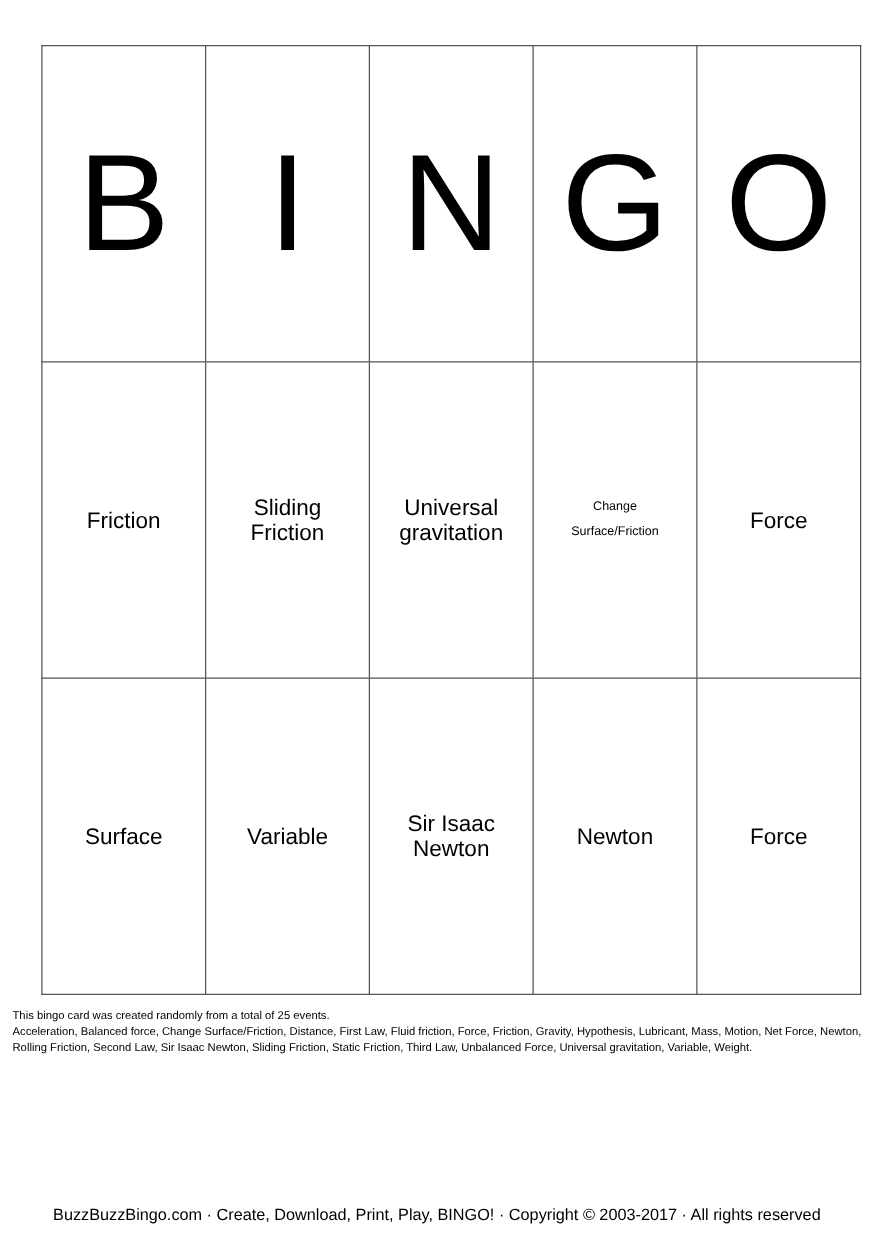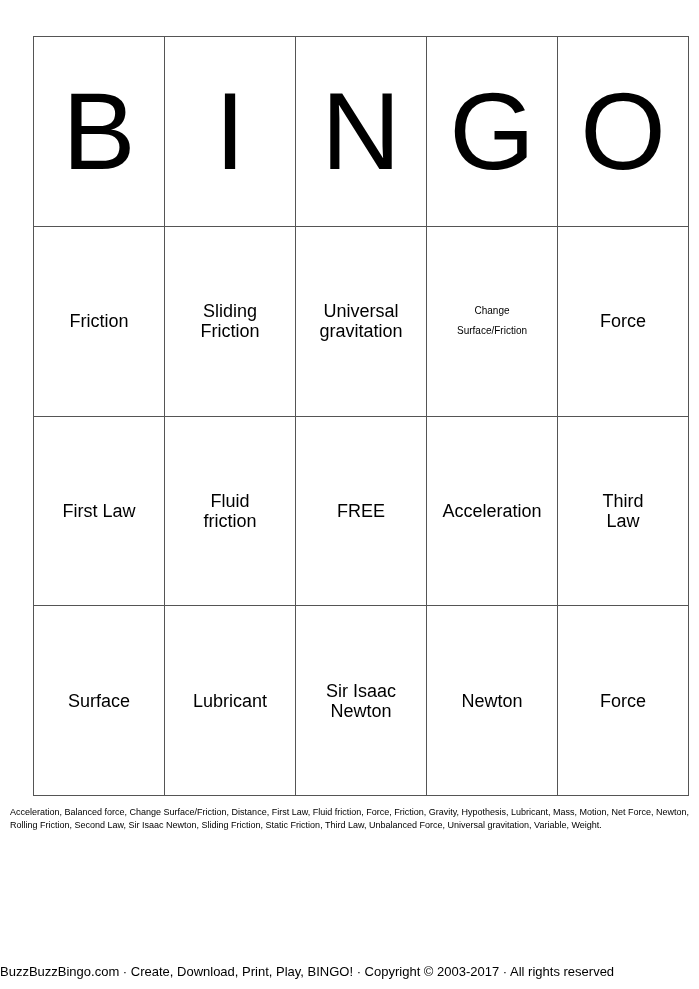--- a/index.html
+++ b/index.html
@@ -2,21 +2,21 @@
 <html><head>
 <meta charset="utf-8">
 <style>
   html,body{margin:0;padding:0;background:#fff;}
   body{width:699px;height:989px;position:relative;font-family:"Liberation Sans",sans-serif;color:#000;overflow:hidden;}
   .grid{position:absolute;left:33px;top:36px;width:633px;height:760px;border-collapse:collapse;table-layout:fixed;}
   .grid td{border:1px solid #555;width:126px;height:126px;text-align:center;vertical-align:middle;padding:0 2px;font-size:18px;line-height:20px;}
   .grid td.head{font-size:110px;line-height:110px;}
   .grid td.small{font-size:10px;line-height:20px;}
   .note{position:absolute;left:10px;top:806px;width:680px;font-size:9px;line-height:13px;}
-  .footer{position:absolute;left:0;top:964px;width:699px;font-size:13px;}
+  .footer{position:absolute;left:0;top:964px;width:699px;text-align:center;font-size:13px;}
 </style>
 </head>
 <body>
 
 <table class="grid">
   <tbody>
       <tr>
     <td class="head">B</td>
     <td class="head">I</td>
     <td class="head">N</td>
@@ -24,33 +24,27 @@
     <td class="head">O</td>
   </tr>
   <tr>
     <td>Friction</td>
     <td>Sliding<br>Friction</td>
     <td>Universal<br>gravitation</td>
     <td class="small">Change<br>Surface/Friction</td>
     <td>Force</td>
   </tr>
   <tr>
-    <td>First Law</td>
-    <td>Fluid<br>friction</td>
-    <td>FREE</td>
-    <td>Acceleration</td>
-    <td>Third<br>Law</td>
-  </tr>
-  <tr>
     <td>Surface</td>
-    <td>Lubricant</td>
+    <td>Variable</td>
     <td>Sir Isaac<br>Newton</td>
     <td>Newton</td>
     <td>Force</td>
   </tr>
 </tbody>
   </table>
 
 <div class="note">
+  <div>This bingo card was created randomly from a total of 25 events.</div>
   <div>Acceleration, Balanced force, Change Surface/Friction, Distance, First Law, Fluid friction, Force, Friction, Gravity, Hypothesis, Lubricant, Mass, Motion, Net Force, Newton, Rolling Friction, Second Law, Sir Isaac Newton, Sliding Friction, Static Friction, Third Law, Unbalanced Force, Universal gravitation, Variable, Weight.</div>
 </div>
 
 <div class="footer">BuzzBuzzBingo.com · Create, Download, Print, Play, BINGO! · Copyright © 2003-2017 · All rights reserved</div>
 
 </body></html>

